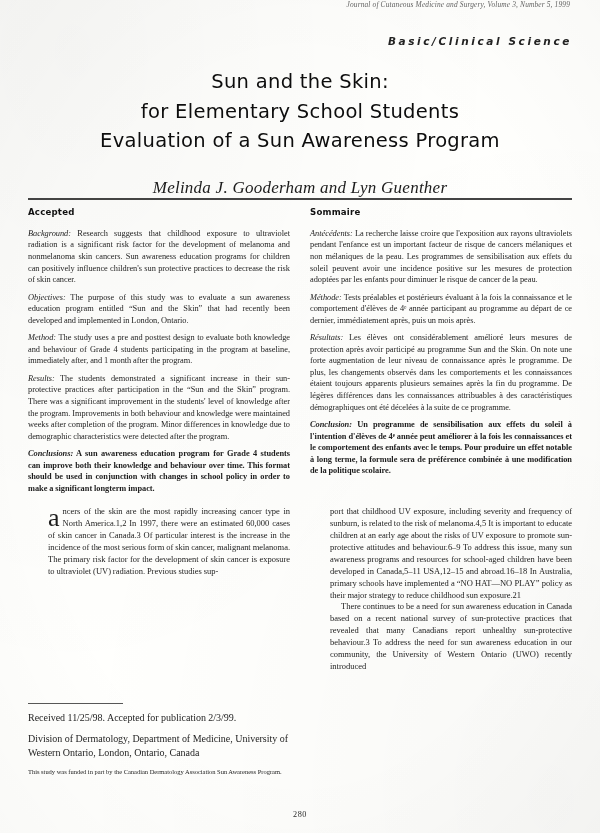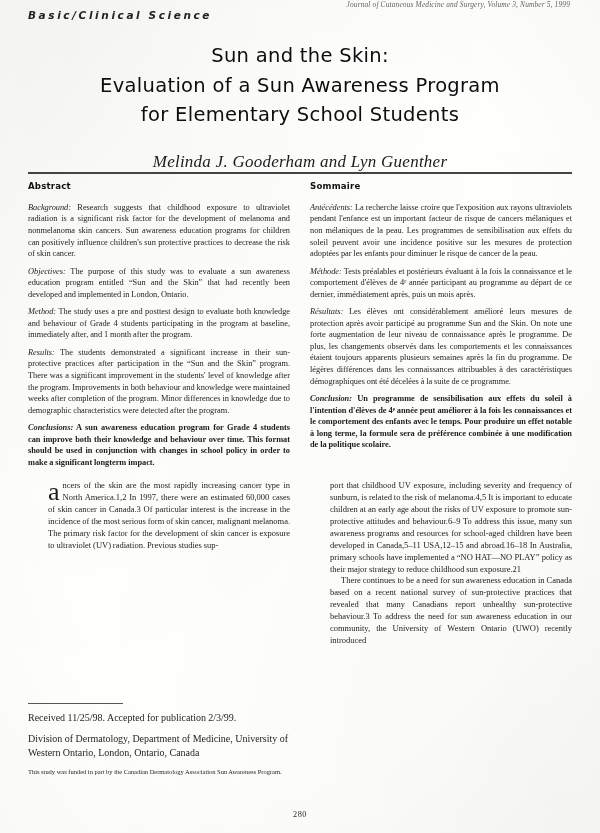--- a/index.html
+++ b/index.html
@@ -48,21 +48,22 @@
     font-style: italic;
     font-size: 7.4px;
     letter-spacing: 0.15px;
     color: #3c3c3c;
     padding-right: 2px;
     opacity: 0.82;
   }
 
   
   .kicker {
-    text-align: left;
+    text-align: right;
+    margin-top: 26px;
     font-family: "DejaVu Sans", sans-serif;
     font-style: italic;
     font-weight: 600;
     font-size: 10.5px;
     letter-spacing: 2.6px;
     color: #232323;
   }
 
   
   .title-block {
@@ -198,33 +199,33 @@
 <div class="page"></div>
 
 <div class="content">
 
   <div class="running-head">Journal of Cutaneous Medicine and Surgery, Volume 3, Number 5, 1999</div>
 
   <div class="kicker">Basic/Clinical Science</div>
 
   <div class="title-block">
     <span class="title-line">Sun and the Skin:</span>
+    <span class="title-line">for Elementary School Students</span>
     <span class="title-line">Evaluation of a Sun Awareness Program</span>
-    <span class="title-line">for Elementary School Students</span>
   </div>
 
   <div class="authors">Melinda J. Gooderham and Lyn Guenther</div>
 
   <hr class="rule rule-top">
   <hr class="rule rule-bottom">
 
   <div class="abstract-wrap">
 
     <div class="abs-col">
-      <div class="abs-head">Abstract</div>
+      <div class="abs-head">Accepted</div>
 
       <p class="abs-para">
         <span class="lead">Background:</span><span> Research suggests that childhood exposure to ultraviolet radiation is a significant risk factor for the development of melanoma and nonmelanoma skin cancers. Sun awareness education programs for children can positively influence children's sun protective practices to decrease the risk of skin cancer.</span>
       </p>
       <p class="abs-para">
         <span class="lead">Objectives:</span><span> The purpose of this study was to evaluate a sun awareness education program entitled “Sun and the Skin” that had recently been developed and implemented in London, Ontario.</span>
       </p>
       <p class="abs-para">
         <span class="lead">Method:</span><span> The study uses a pre and posttest design to evaluate both knowledge and behaviour of Grade 4 students participating in the program at baseline, immediately after, and 1 month after the program.</span>
       </p>

